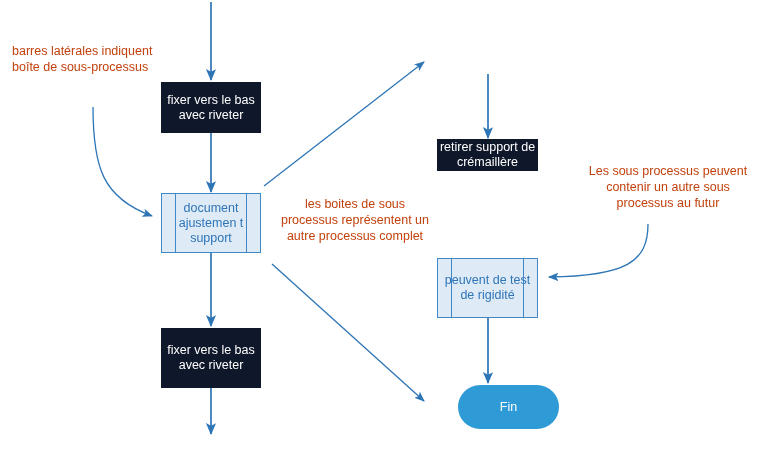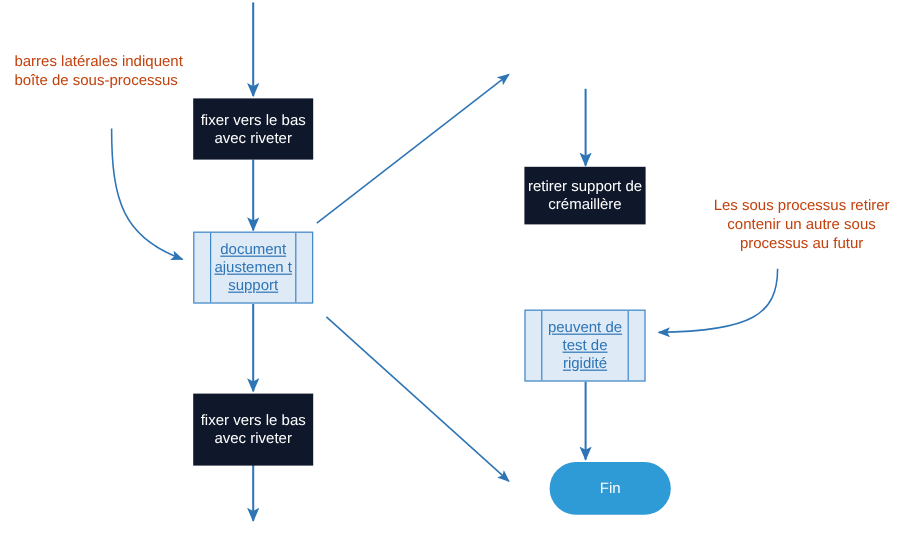--- a/index.html
+++ b/index.html
@@ -51,23 +51,22 @@
     position: absolute;
     top: 0;
     bottom: 0;
     width: 1px;
     background: #3f87c7;
   }
   .node.subprocess .bar.left { left: 13px; }
   .node.subprocess .bar.right { right: 13px; }
   .node.subprocess .sp-label {
     position: relative;
-    padding: 0 16px;
+    padding: 0 4px;
     z-index: 1;
-    text-decoration: underline;
   }
   .annotation {
     position: absolute;
     font-size: 12.5px;
     line-height: 16px;
     color: #c2410c;
     z-index: 2;
   }
   .annotation.left-align { text-align: left; }
   .annotation.center-align { text-align: center; }
@@ -116,36 +115,39 @@
     <span class="bar left"></span>
     <span class="bar right"></span>
     <span class="sp-label">document ajustemen t support</span>
   </div>
 
   <div class="node process" style="left:161px; top:328px; width:100px; height:60px;">
     <span>fixer vers le bas avec riveter</span>
   </div>
 
 
-  <div class="node process" style="left:437px; top:139px; width:101px; height:48px;">
+  <div class="node process" style="left:437px; top:139px; width:101px; height:32px;">
     <span>retirer support de crémaillère</span>
   </div>
 
   <div class="node subprocess" style="left:437px; top:258px; width:101px; height:60px;">
     <span class="bar left"></span>
     <span class="bar right"></span>
     <span class="sp-label">peuvent de test de rigidité</span>
   </div>
 
   <div class="node terminator" style="left:458px; top:385px; width:101px; height:44px;">
     <span>Fin</span>
   </div>
 
   <div class="annotation left-align" style="left:12px; top:43px; width:160px;">
     <span>barres latérales indiquent boîte de sous-processus</span>
   </div>
 
+  <div class="annotation center-align" style="left:276px; top:196px; width:158px;">
+    <span>les boites de sous processus représentent un autre processus complet</span>
+  </div>
 
   <div class="annotation center-align" style="left:578px; top:163px; width:180px;">
-    <span>Les sous processus retirer contenir un autre sous processus au futur</span>
+    <span>Les sous processus peuvent contenir un autre sous processus au futur</span>
   </div>
 
 </div>
 
 </body></html>

